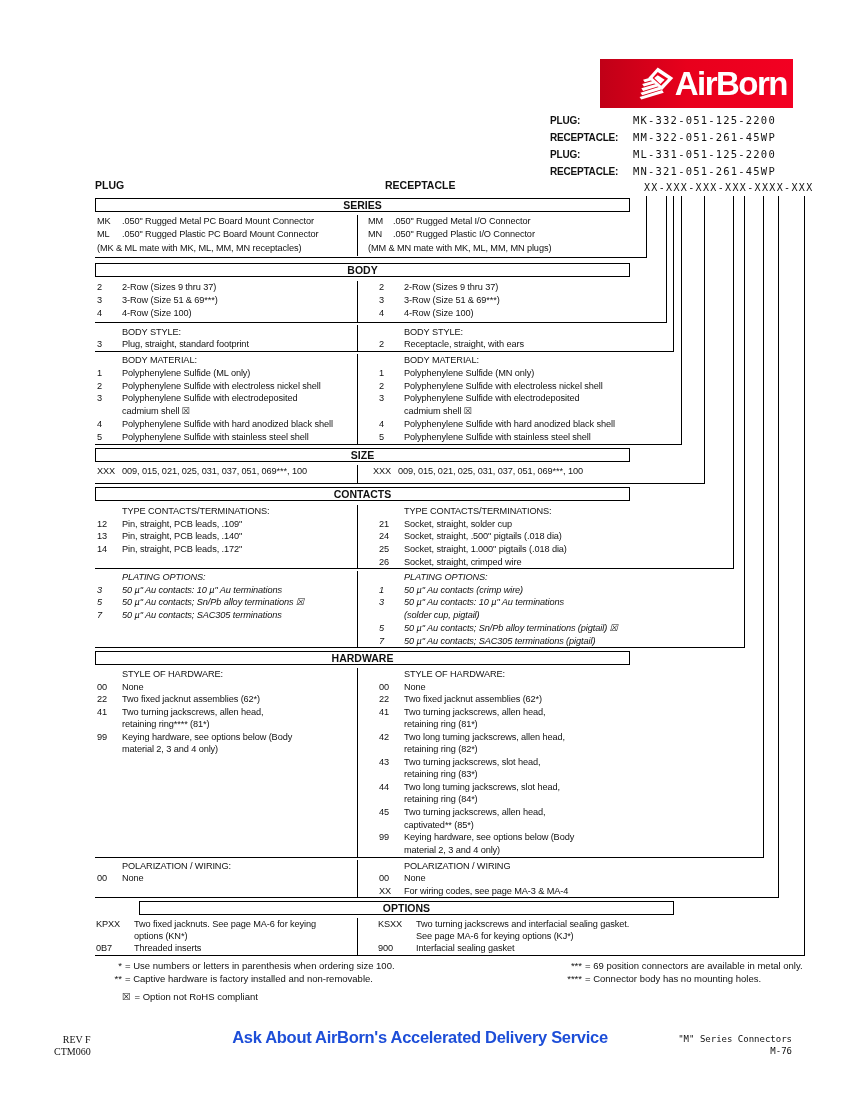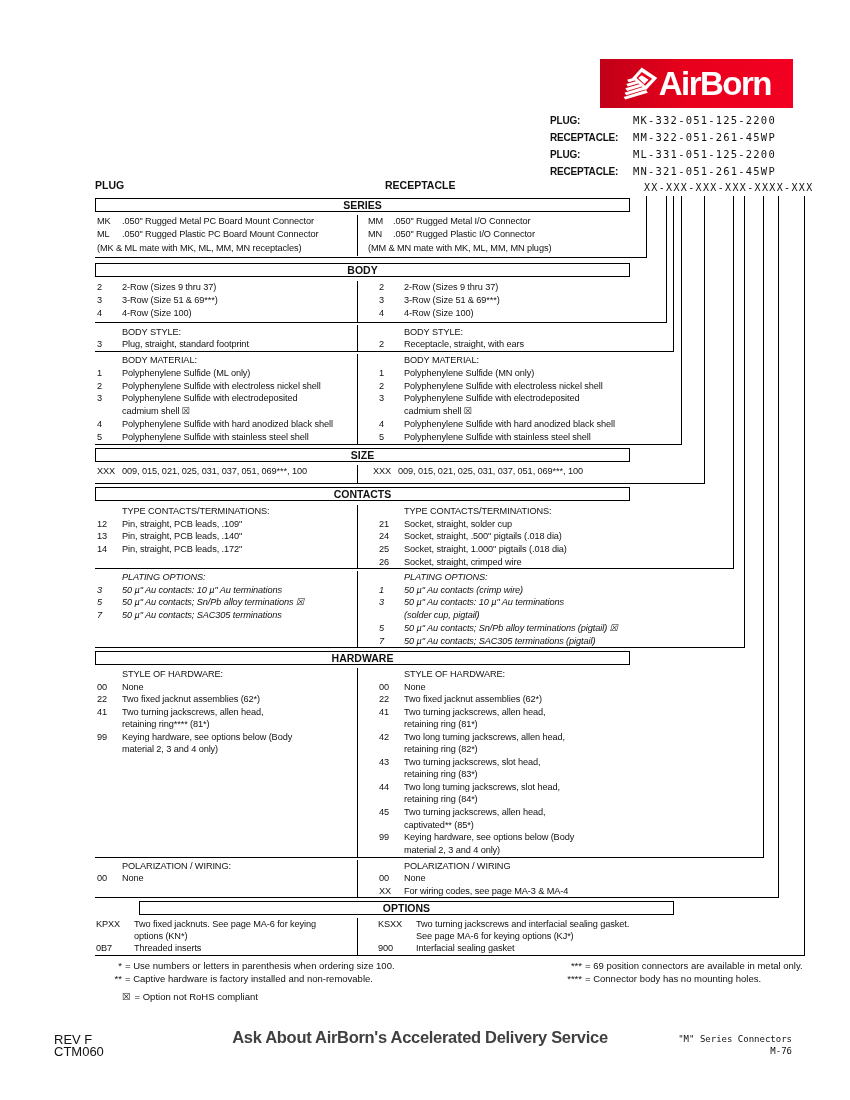--- a/index.html
+++ b/index.html
@@ -1,21 +1,21 @@
 <!DOCTYPE html>
 <html><head>
 <meta charset="utf-8">
 <style>
   html,body{margin:0;padding:0;background:#fff;}
   .page{position:relative;width:850px;height:1100px;background:#fff;overflow:hidden;
         font-family:"Liberation Sans",sans-serif;color:#111;}
   
   .logo{position:absolute;left:600px;top:59px;width:193px;height:49px;
         background:linear-gradient(90deg,#c00017 0%,#e8001c 45%,#f30022 100%);
-        display:flex;align-items:center;justify-content:flex-end;padding-right:22px;box-sizing:border-box;}
+        display:flex;align-items:center;justify-content:flex-end;padding-right:6px;box-sizing:border-box;}
   .logo-text{color:#fff;font-size:33px;font-weight:bold;letter-spacing:-1.5px;line-height:1;}
   
   .examples{position:absolute;left:550px;top:114px;}
   .ex-row{display:flex;height:17px;align-items:baseline;}
   .ex-label{width:83px;font-size:10px;font-weight:bold;letter-spacing:-0.2px;}
   .ex-value{font-family:"DejaVu Sans Mono",monospace;font-size:10.5px;letter-spacing:1.2px;}
   .mask{position:absolute;left:644px;top:182px;font-family:"DejaVu Sans Mono",monospace;
         font-size:10px;letter-spacing:1.35px;}
   
   .colhead{position:absolute;top:179px;font-size:10.5px;font-weight:bold;}
@@ -40,26 +40,26 @@
   .note{white-space:nowrap;}
   
   .fn{position:absolute;font-size:9.5px;line-height:13px;}
   .fn-row{display:flex;white-space:nowrap;}
   .fn-stars{text-align:right;margin-right:3px;}
   .fn-l .fn-stars{width:26px;}
   .fn-r .fn-stars{width:30px;}
   .rohs{position:absolute;left:122px;top:991px;font-size:9.5px;display:flex;white-space:nowrap;}
   .rohs .sym{margin-right:4px;}
   
-  .ft-left{position:absolute;left:54px;top:1034px;font-family:Liberation Sans, sans-serif;
-           font-size:13px;line-height:11.5px;}
+  .ft-left{position:absolute;left:54px;top:1034px;font-family:Liberation Serif, serif;
+           font-size:10px;line-height:11.5px;text-align:right;}
   .ft-right{position:absolute;right:58px;top:1034px;text-align:right;
             font-family:"DejaVu Sans Mono",monospace;font-size:9px;line-height:11.5px;}
   .tagline{position:absolute;left:0;right:10px;top:1028px;text-align:center;
-           font-size:16.5px;font-weight:bold;color:#404040;letter-spacing:-0.3px;}
+           font-size:16.5px;font-weight:bold;color:#1d4ed8;letter-spacing:-0.3px;}
   
   .lines{position:absolute;left:0;top:0;pointer-events:none;}
 </style>
 </head>
 <body>
 
 <div class="page">
 
   <svg class="lines" width="850" height="1100" shape-rendering="crispEdges">
     <g stroke="#000" stroke-width="1" fill="none">

